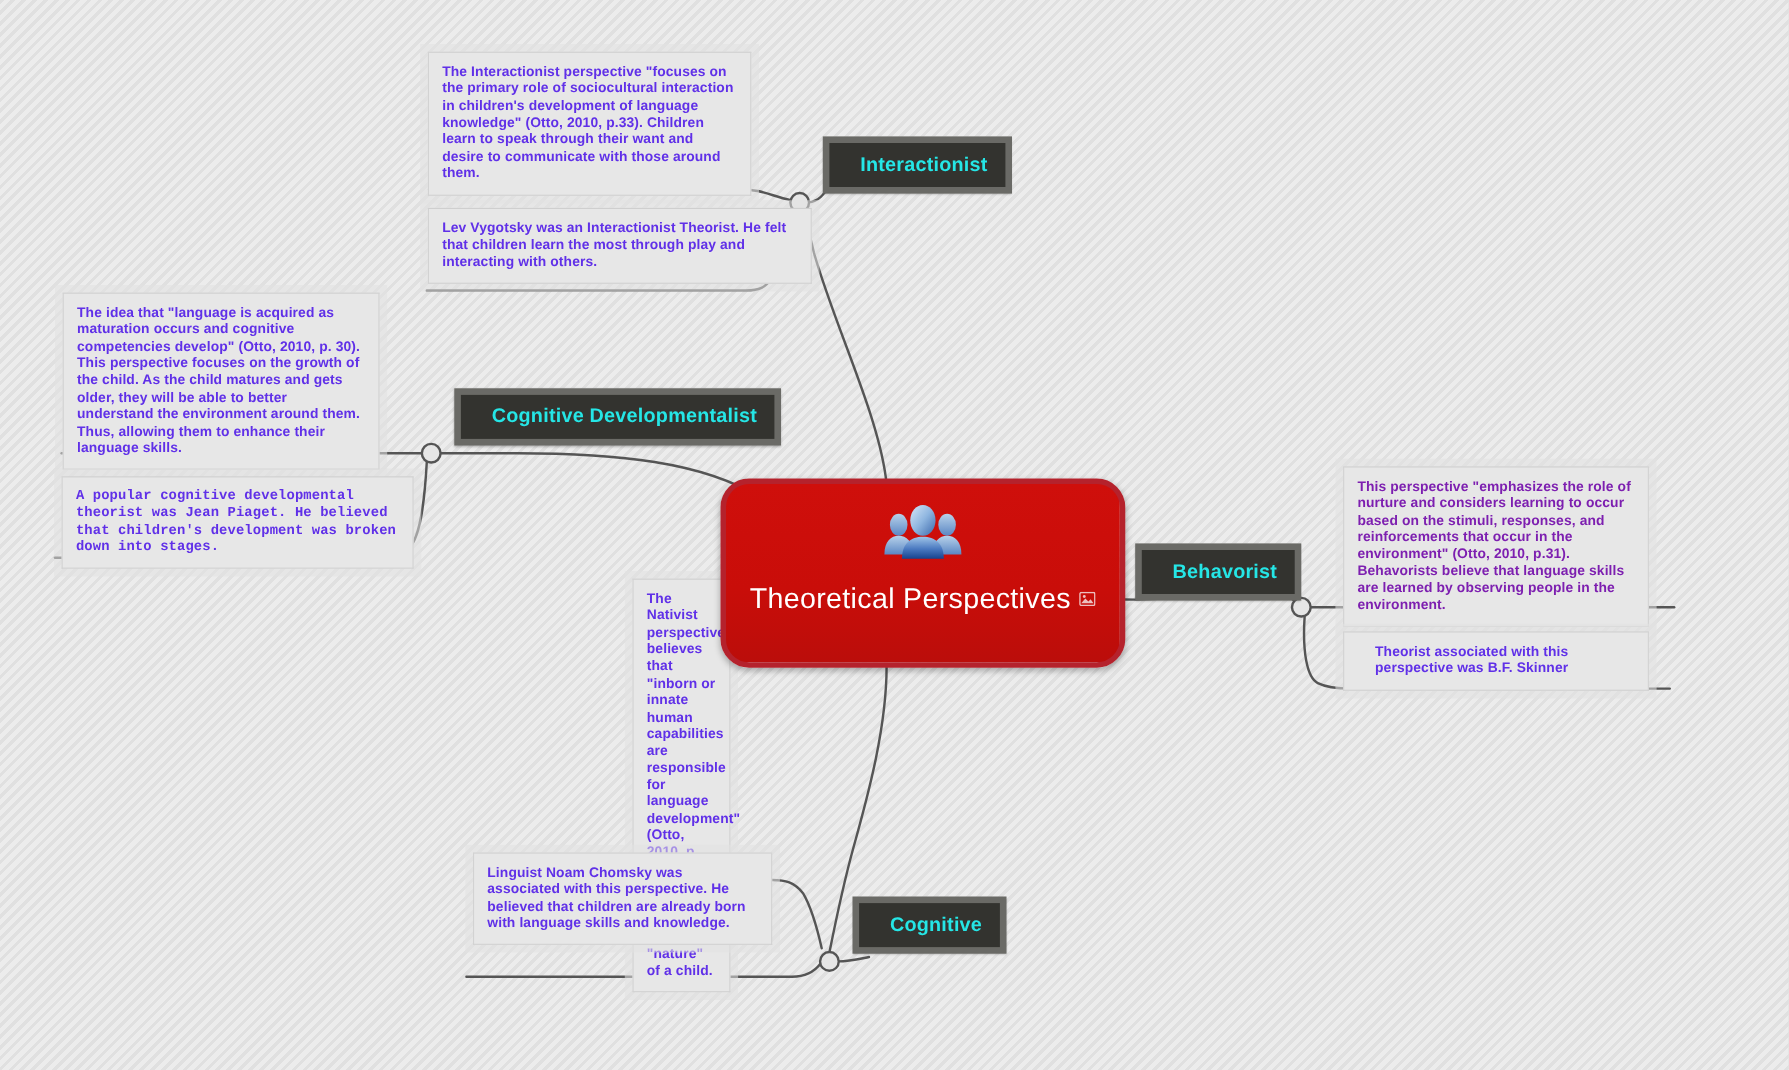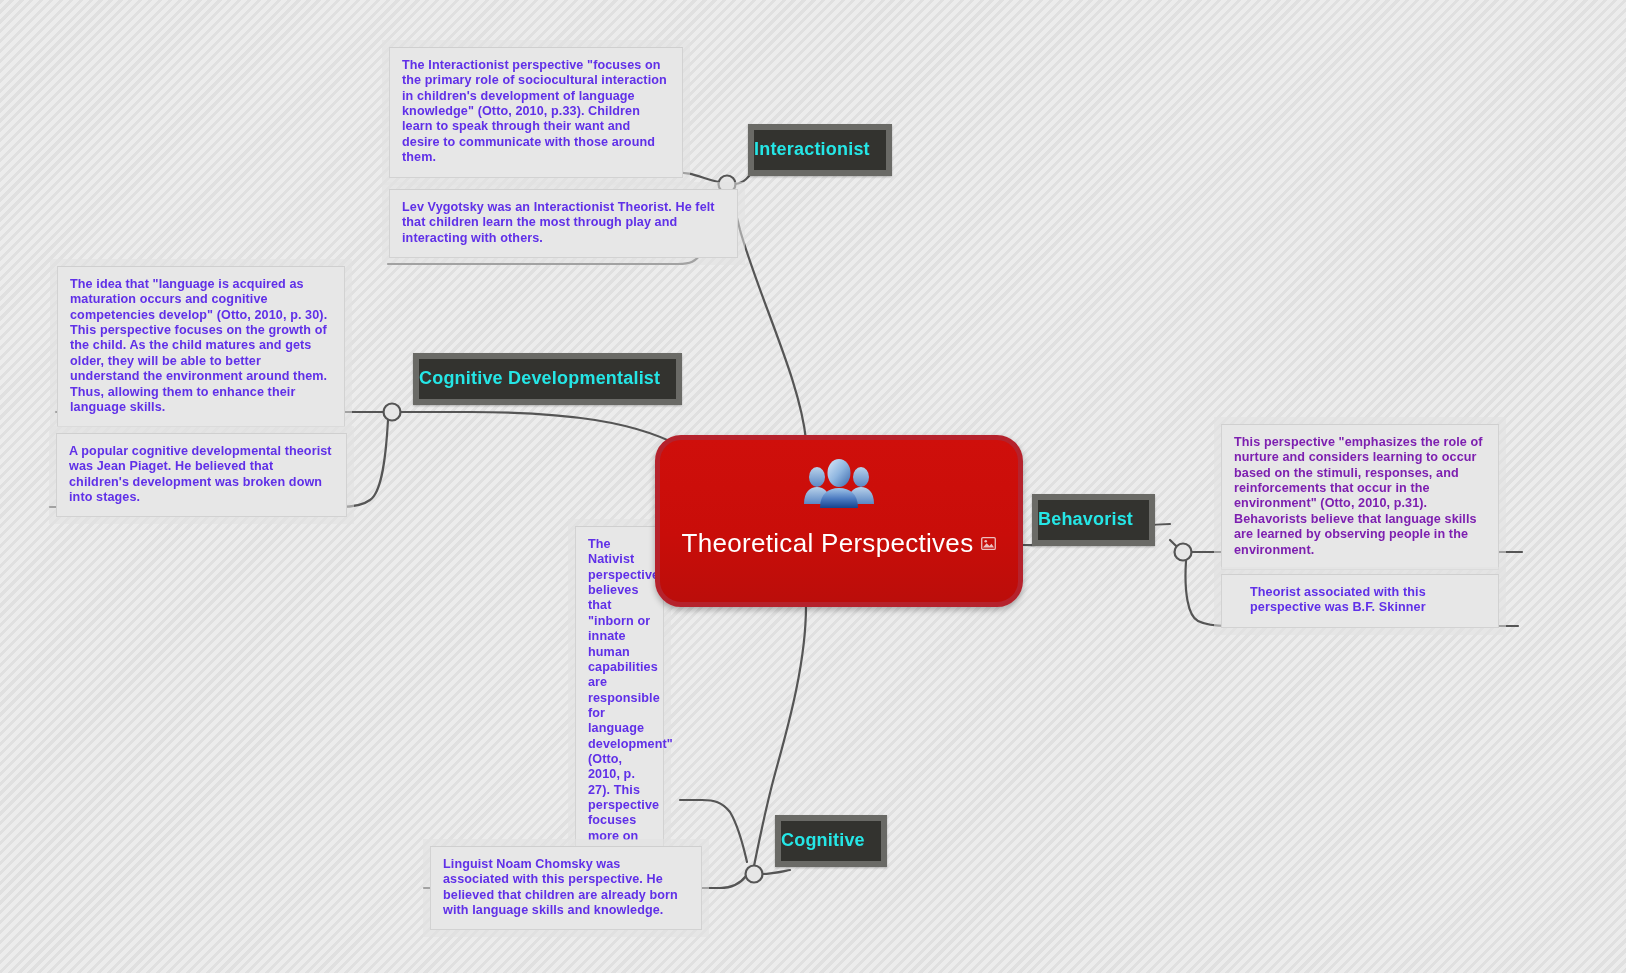--- a/index.html
+++ b/index.html
@@ -56,21 +56,21 @@
     background: #6a6a66;
     padding: 6px;
     box-shadow: 0 1px 2px rgba(0,0,0,0.25);
   }
   .branch .inner {
     background: #33332f;
     color: #25e6e6;
     font-size: 18px;
     font-weight: bold;
     letter-spacing: 0.2px;
-    padding: 9px 16px 10px 0;
+    padding: 9px 16px 10px 28px;
     white-space: nowrap;
     text-align: center;
   }
 
   
   #central {
     position: absolute;
     left: 655px;
     top: 435px;
     width: 368px;
@@ -148,29 +148,29 @@
     <circle cx="1183" cy="552" r="8.5" fill="#e6e6e6" stroke="#555555" stroke-width="2.2"></circle>
     <circle cx="754" cy="874" r="8.5" fill="#e6e6e6" stroke="#555555" stroke-width="2.2"></circle>
   </svg>
 
   <div class="note" style="left:389px; top:47px; width:294px;">The Interactionist perspective "focuses on the primary role of sociocultural interaction in children's development of language knowledge" (Otto, 2010, p.33). Children learn to speak through their want and desire to communicate with those around them.</div>
 
   <div class="note" style="left:389px; top:189px; width:349px;">Lev Vygotsky was an Interactionist Theorist. He felt that children learn the most through play and interacting with others.</div>
 
   <div class="note" style="left:57px; top:266px; width:288px;">The idea that "language is acquired as maturation occurs and cognitive competencies develop" (Otto, 2010, p. 30). This perspective focuses on the growth of the child. As the child matures and gets older, they will be able to better understand the environment around them. Thus, allowing them to enhance their language skills.</div>
 
-  <div class="note" style="left:56px; top:433px; width:291px;">A popular cognitive developmental theorist was Jean Piaget. He believed that children's development was broken down into stages.</div>
+  <div class="note" style="left:56px; top:433px; width:320px;font-family:Liberation Mono, monospace;">A popular cognitive developmental theorist was Jean Piaget. He believed that children's development was broken down into stages.</div>
 
   <div class="note violet" style="left:1221px; top:424px; width:278px;">This perspective "emphasizes the role of nurture and considers learning to occur based on the stimuli, responses, and reinforcements that occur in the environment" (Otto, 2010, p.31). Behavorists believe that language skills are learned by observing people in the environment.</div>
 
   <div class="note" style="left:1221px; top:574px; width:278px;padding-left:28px;">Theorist associated with this perspective was B.F. Skinner</div>
 
   <div class="note" style="left:575px; top:526px; width:89px;">The Nativist perspective believes that "inborn or innate human capabilities are responsible for language development" (Otto, 2010, p. 27). This perspective focuses more on the "nature" of a child.</div>
 
-  <div class="note" style="left:430px; top:846px; width:272px;">Linguist Noam Chomsky was associated with this perspective. He believed that children are already born with language skills and knowledge.</div>
+  <div class="note" style="left:430px; top:775px; width:272px;">Linguist Noam Chomsky was associated with this perspective. He believed that children are already born with language skills and knowledge.</div>
 
   <div class="branch" style="left:748px; top:124px;">
     <div class="inner">Interactionist</div>
   </div>
 
   <div class="branch" style="left:1032px; top:494px;">
     <div class="inner">Behavorist</div>
   </div>
 
   <div class="branch" style="left:413px; top:353px;">

